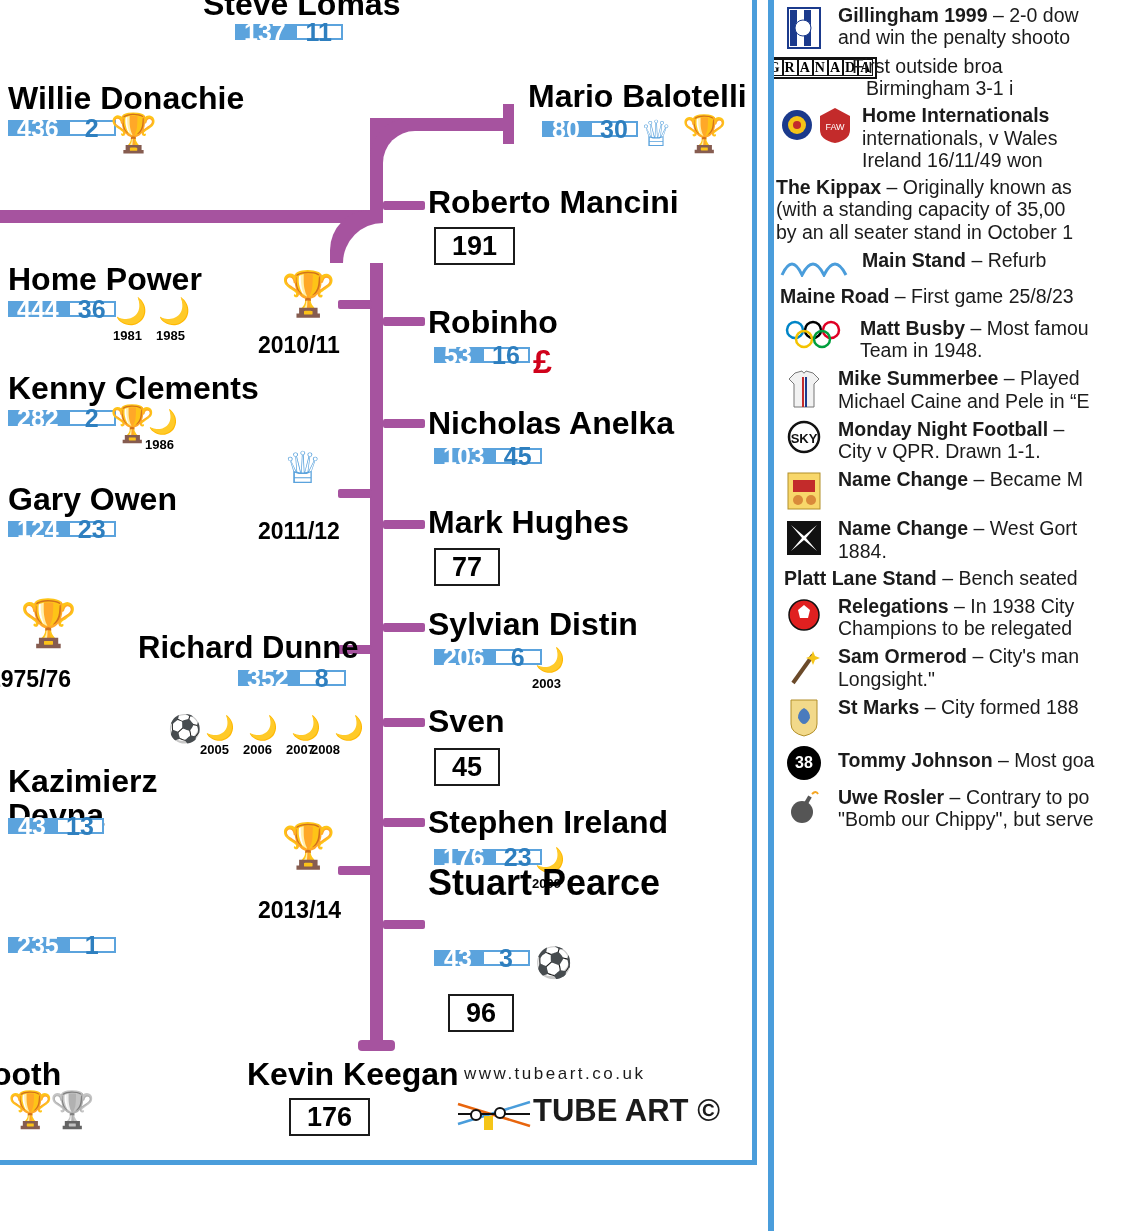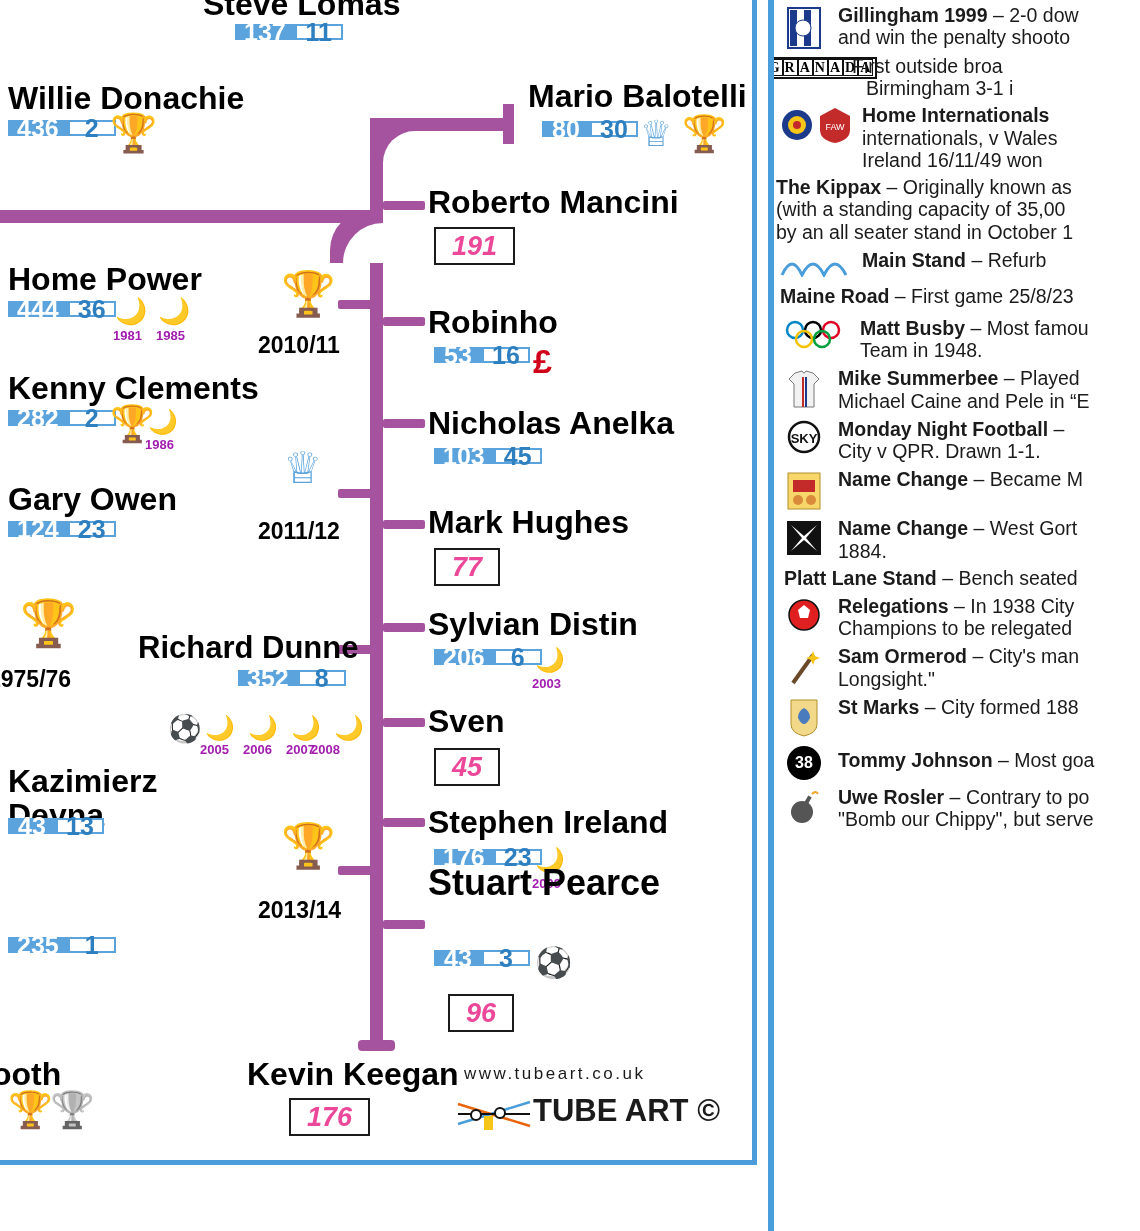--- a/index.html
+++ b/index.html
@@ -71,45 +71,44 @@
     background: #ffffff;
     color: #2e7fbf;
     border: 2px solid #5ba3dd;
   }
 
   
   .redbox {
     position: absolute;
     border: 2px solid #1b1b1b;
     background: #ffffff;
-    color: #ec4899;
+    color: #000000;
     font-weight: bold;
     font-size: 27px;
     height: 34px;
     display: flex;
     align-items: center;
     justify-content: center;
     padding: 0 16px;
-    font-style: italic;
   }
 
   
   .season {
     position: absolute;
     font-weight: bold;
     font-size: 23px;
     color: #000;
     white-space: nowrap;
   }
 
   .yearlabel {
     position: absolute;
     font-size: 13px;
     font-weight: bold;
-    color: #a21caf;
+    color: #000000;
     white-space: nowrap;
   }
 
   .icon {
     position: absolute;
     line-height: 1;
   }
 
   
   #right-panel {

